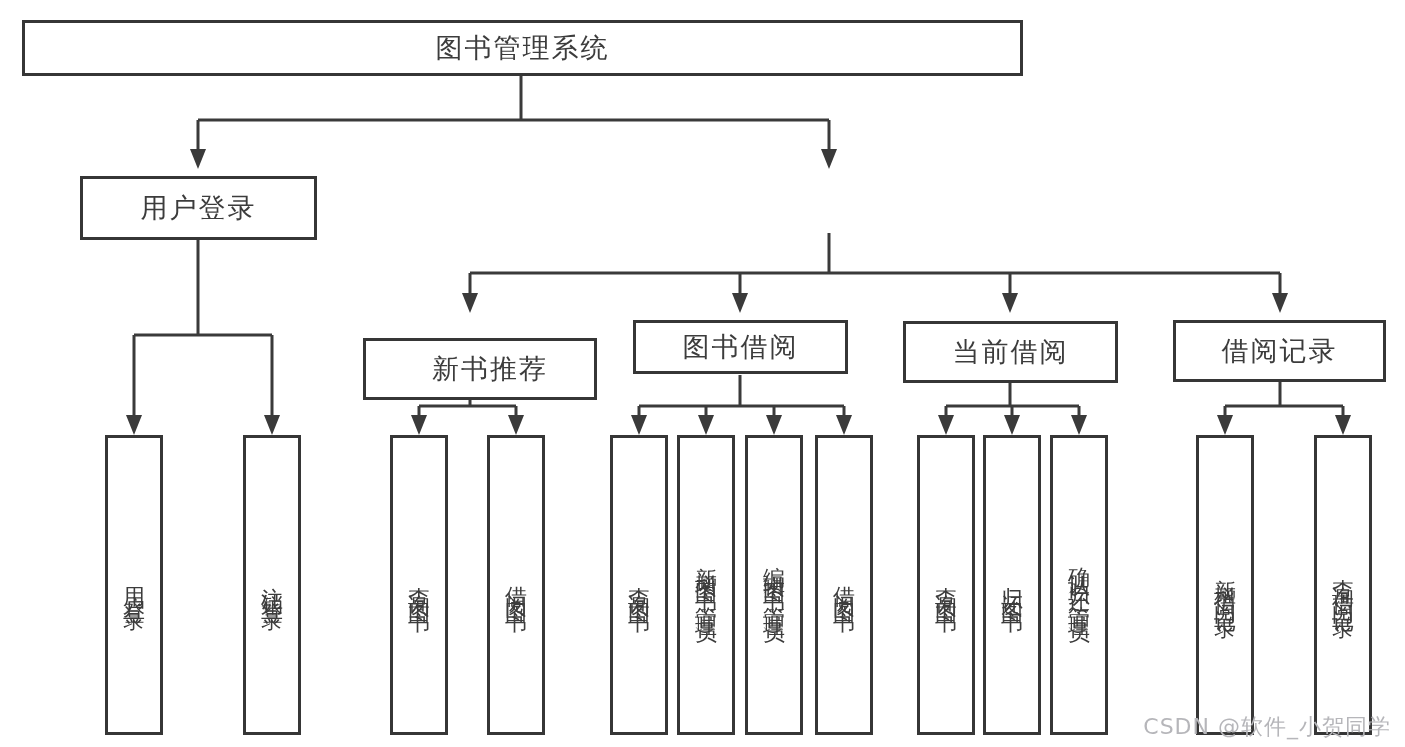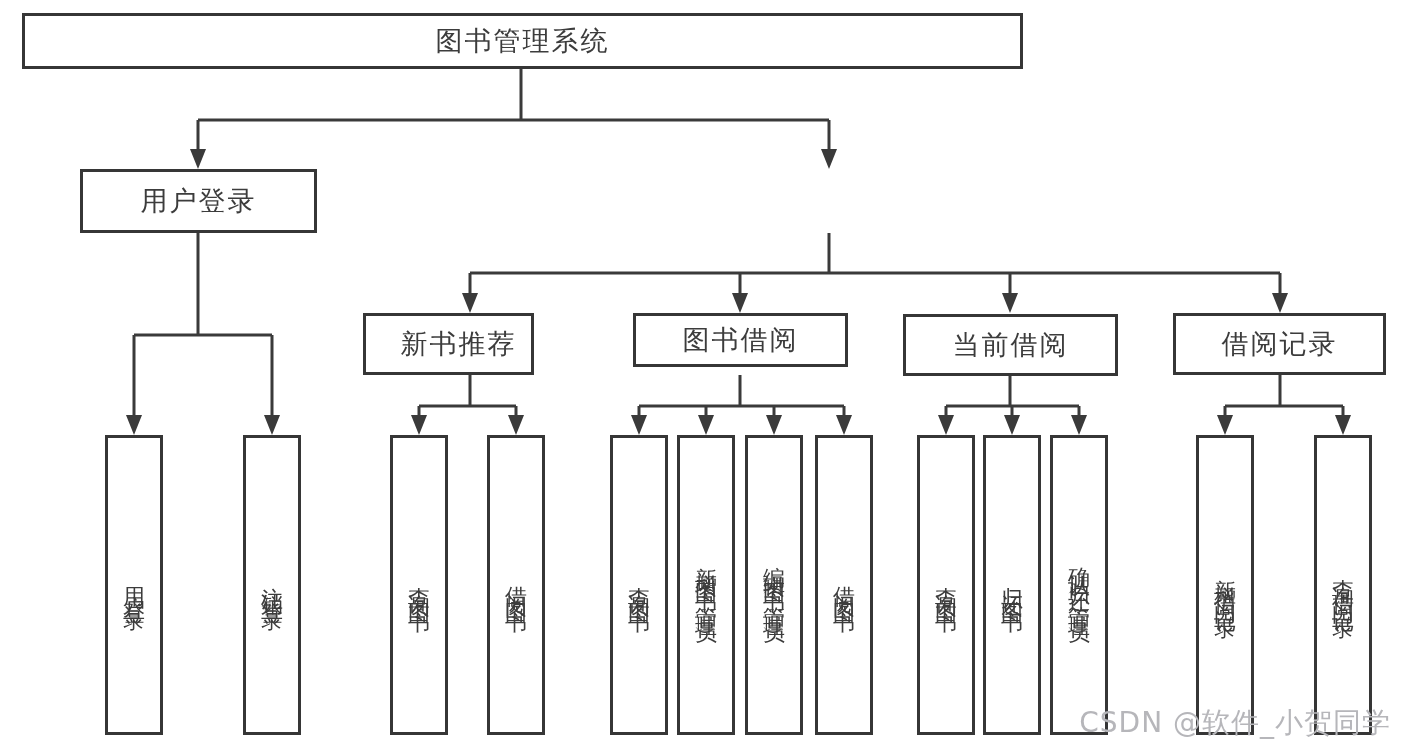--- a/index.html
+++ b/index.html
@@ -34,36 +34,37 @@
     color: #3c3c3c;
     display: flex;
     align-items: center;
     justify-content: center;
     z-index: 1;
   }
   .h-node {
     font-size: 27px;
     letter-spacing: 2px;
     white-space: nowrap;
+    margin-top: 7px;
   }
   .leaf {
     writing-mode: vertical-rl;
     text-orientation: mixed;
     font-size: 22px;
     letter-spacing: 8px;
     line-height: 1;
     top: 435px;
     width: 58px;
     height: 300px;
   }
   .watermark {
     position: absolute;
     right: 14px;
     bottom: 5px;
-    font-size: 28px;
+    font-size: 22px;
     color: #b6b6ba;
     letter-spacing: 1px;
     z-index: 2;
     white-space: nowrap;
   }
 </style>
 </head>
 <body>
 
 <div class="canvas">
@@ -115,21 +116,21 @@
       <path d="M1280,375 L1280,406 M1225,406 L1343,406 M1225,406 L1225,418 M1343,406 L1343,418"></path>
       <polygon points="1217,415 1233,415 1225,435"></polygon>
       <polygon points="1335,415 1351,415 1343,435"></polygon>
     </g>
   </svg>
 
   <div class="node h-node" style="left:22px; top:13px; width:1001px; height:56px;">图书管理系统</div>
 
   <div class="node h-node" style="left:80px; top:169px; width:237px; height:64px;">用户登录</div>
 
-  <div class="node h-node" style="left:363px; top:313px; width:171px; height:62px;padding-left:20px;">新书推荐</div>
+  <div class="node h-node" style="left:363px; top:331px; width:234px; height:62px;padding-left:20px;">新书推荐</div>
   <div class="node h-node" style="left:633px; top:313px; width:215px; height:54px;">图书借阅</div>
   <div class="node h-node" style="left:903px; top:314px; width:215px; height:62px;">当前借阅</div>
   <div class="node h-node" style="left:1173px; top:313px; width:213px; height:62px;">借阅记录</div>
 
   <div class="node leaf" style="left:105px;">用户登录</div>
   <div class="node leaf" style="left:243px;">注销登录</div>
 
   <div class="node leaf" style="left:390px;">查询图书</div>
   <div class="node leaf" style="left:487px;">借阅图书</div>
 

